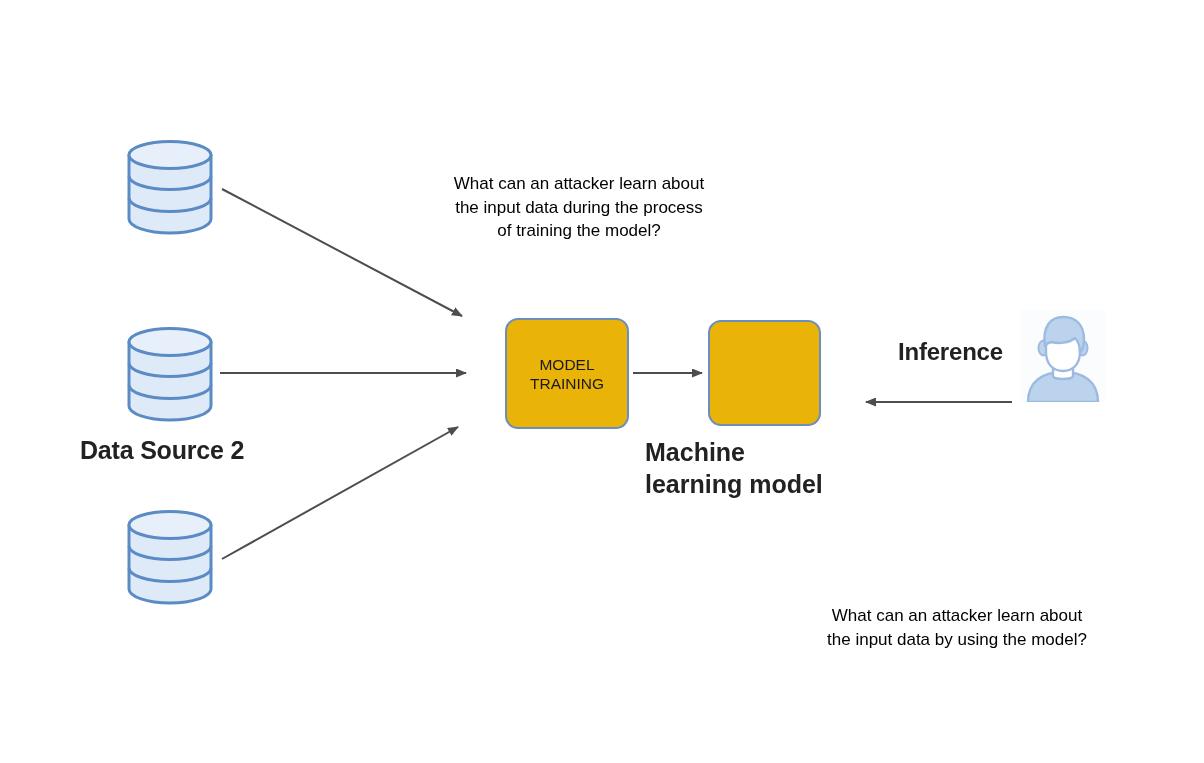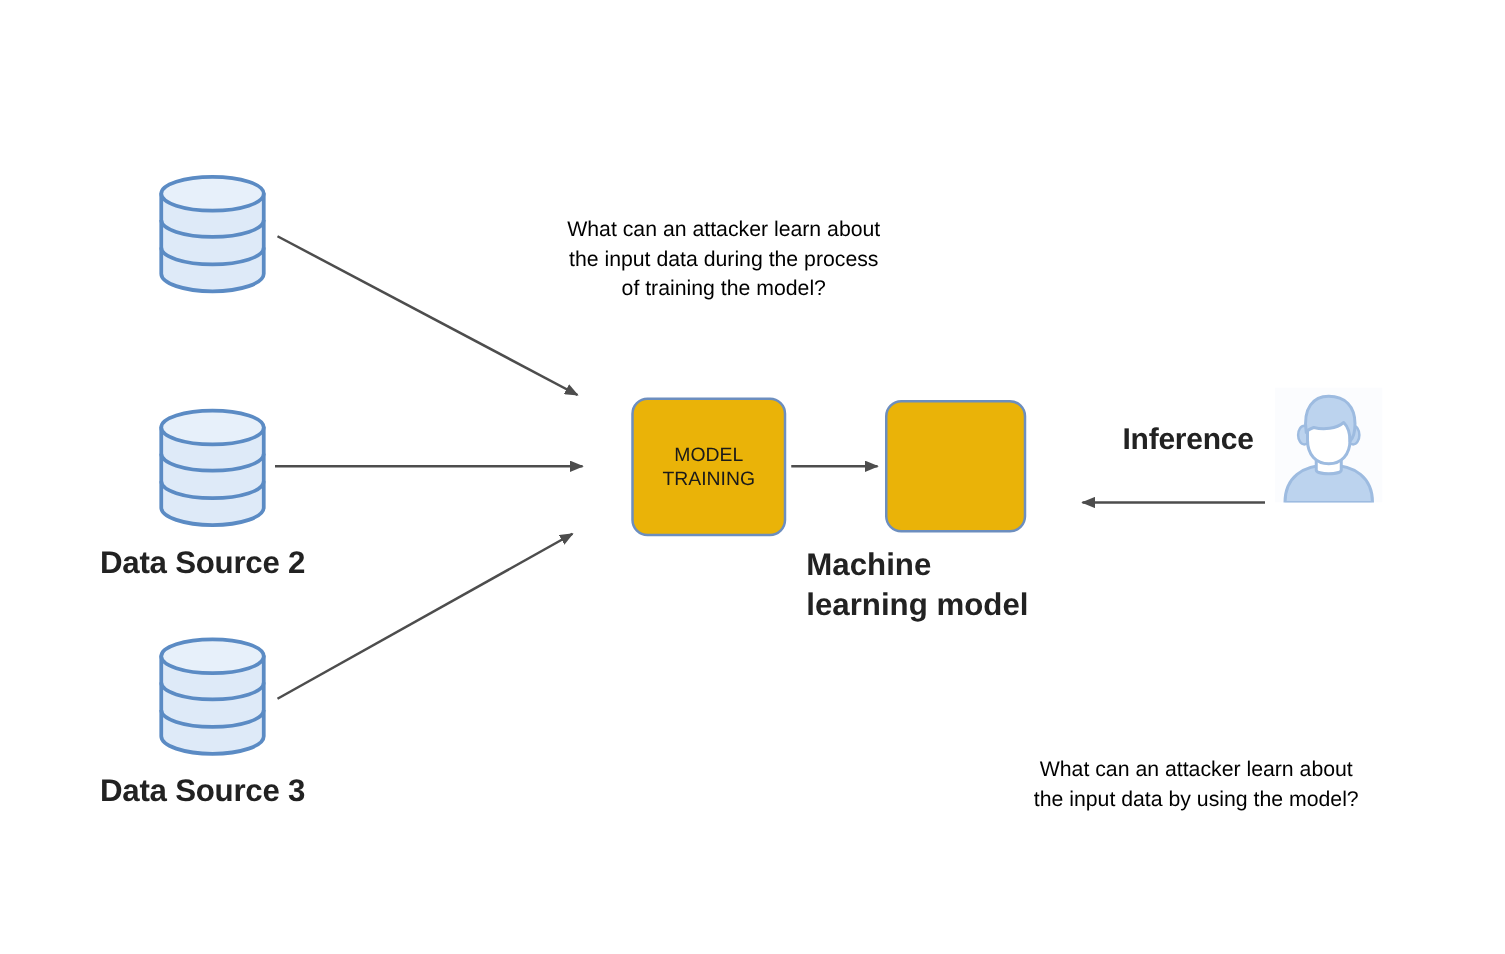--- a/index.html
+++ b/index.html
@@ -149,21 +149,20 @@
   <div class="bold-label" style="left:80px; top:435px;">Data Source 2</div>
 
   <div class="db" style="left:127px; top:511px;">
     <svg viewBox="0 0 86 92" xmlns="http://www.w3.org/2000/svg">
       <path d="M2,14 L2,78 A41,14 0 0 0 84,78 L84,14 Z" fill="#deeaf8" stroke="#5b8bc4" stroke-width="3" stroke-linejoin="round"></path>
       <ellipse cx="43" cy="14" rx="41" ry="13.5" fill="#e7f0fa" stroke="#5b8bc4" stroke-width="3"></ellipse>
       <path d="M2,35 A41,13.5 0 0 0 84,35" fill="none" stroke="#5b8bc4" stroke-width="3"></path>
       <path d="M2,57 A41,13.5 0 0 0 84,57" fill="none" stroke="#5b8bc4" stroke-width="3"></path>
     </svg>
   </div>
-  <div class="bold-label" style="left:80px; top:618px;">Data Source 3</div>
 
   <div class="question" style="left:448px; top:124px; width:262px;">What can an attacker learn about the input data during the process of training the model?</div>
 
   <div class="proc-box" style="left:505px; top:318px; width:124px; height:111px;">
     <span class="proc-box-text">MODEL
 TRAINING</span>
   </div>
 
   <div class="proc-box" style="left:708px; top:320px; width:113px; height:106px;">
     <span class="proc-box-text"></span>

